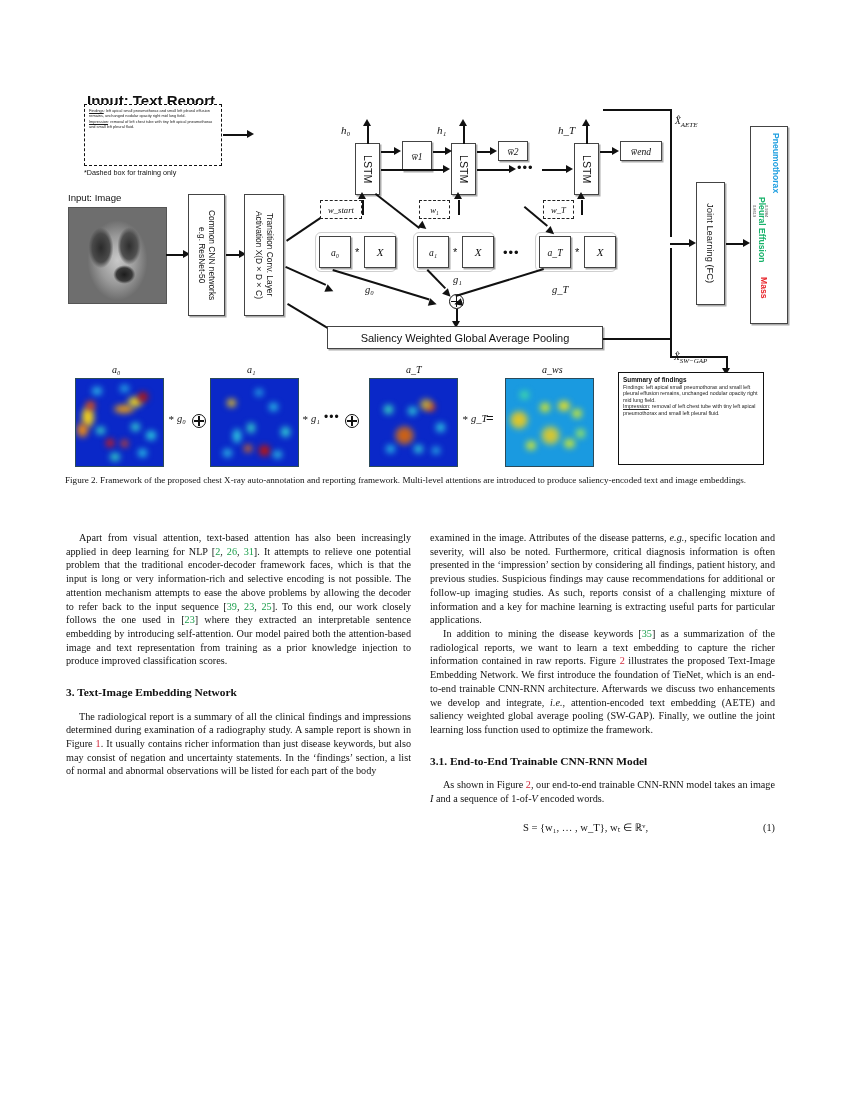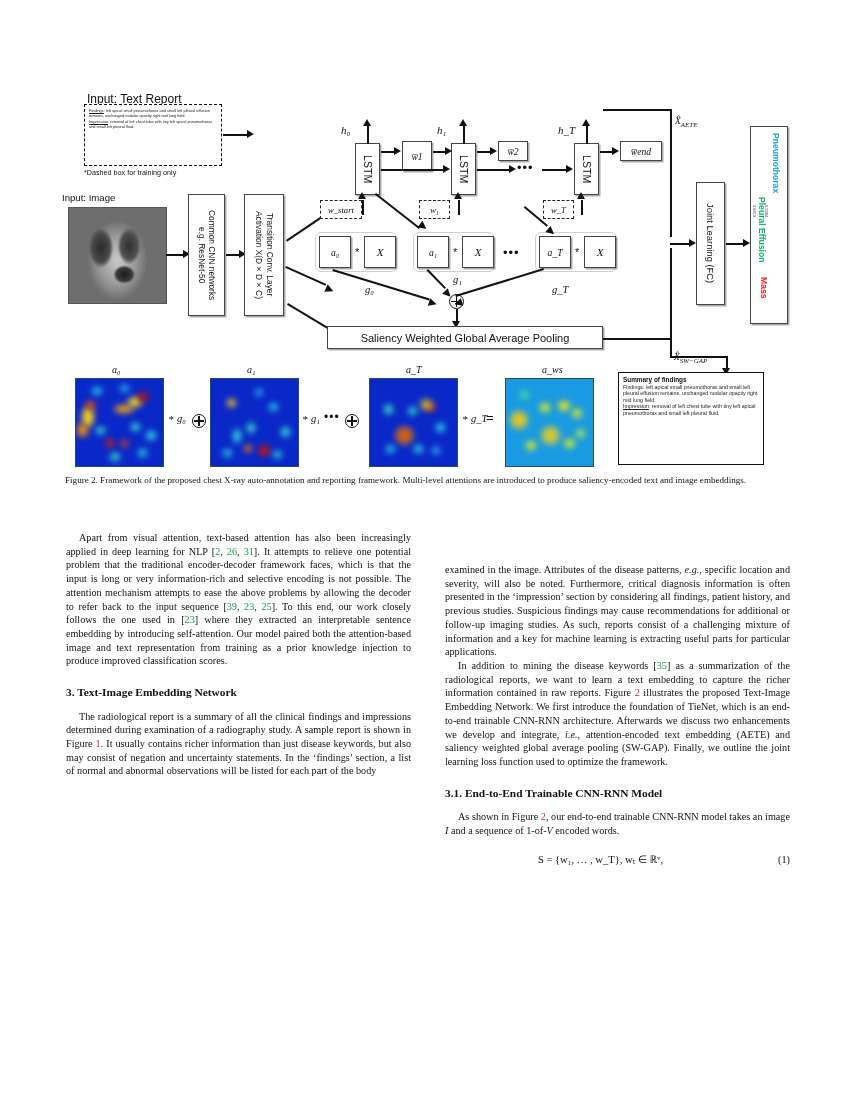--- a/index.html
+++ b/index.html
@@ -56,49 +56,49 @@
   .summ h5{margin:0 0 1px 0;font-family:"Liberation Sans",sans-serif;font-weight:bold;font-size:6.4px;color:#111;}
   .summ p{margin:0;font-family:"Liberation Sans",sans-serif;font-size:5.3px;line-height:1.22;color:#222;}
 
   .dzbox{position:absolute;border:1.4px solid #444;background:#fff;box-shadow:1.5px 1.5px 0 rgba(90,90,90,.5);box-sizing:border-box;}
   .dz{position:absolute;writing-mode:vertical-rl;text-orientation:mixed;font-family:"Liberation Sans",sans-serif;font-weight:bold;white-space:nowrap;}
   .dzn{position:absolute;writing-mode:vertical-rl;text-orientation:mixed;font-family:"Liberation Sans",sans-serif;white-space:nowrap;color:#444;font-size:4px;}
 
   
   #caption{position:absolute;left:65px;top:474px;width:720px;font-size:9.1px;line-height:1.42;text-align:justify;}
   .col{position:absolute;top:531px;width:345px;font-size:10.2px;line-height:1.345;text-align:justify;}
-  #colL{left:66px;} #colR{left:445px;margin-top:32px;}
+  #colL{left:66px;} #colR{left:430px;}
   .col p{margin:0;text-indent:13px;}
   .col p.noind{text-indent:0;}
   .col h3{margin:17px 0 9px 0;font-size:11.4px;font-weight:bold;text-indent:0;}
   .cit{color:#1a9e4b;}
   .citr{color:#d0263a;}
   .eq{margin:15px 0 0 0;text-indent:0;display:flex;align-items:baseline;}
   .eq .body{flex:1;text-align:center;font-size:10.6px;}
   .eq .num{width:34px;text-align:right;font-size:10.2px;}
   sub{font-size:.68em;}
 </style>
 </head>
 <body>
 
 <div id="figure">
 
-  <div class="lbl" style="left:25px;top:4px;font-size:12px;">Input: Text Report</div>
+  <div class="lbl" style="left:25px;top:4px;font-size:15px;font-weight:bold;">Input: Text Report</div>
 
   <div class="rptbox" style="left:22px;top:16px;width:138px;height:62px;border:1.5px dashed #111;padding:4px 4px;">
     <p style="font-size:3.9px;"><span class="u">Findings</span><span>: left apical small pneumothorax and small left pleural effusion remains, unchanged nodular opacity right mid lung field.</span></p>
     <p style="font-size:3.9px;margin-top:2px;"><span class="u">Impression</span><span>: removal of left chest tube with tiny left apical pneumothorax and small left pleural fluid.</span></p>
   </div>
   <div class="lbl" style="left:22px;top:80px;font-size:7.2px;">*Dashed box for training only</div>
 
   <div class="line hline" style="left:161px;top:46px;width:25px;"></div>
   <div class="ar ar-r" style="left:185px;top:42px;"></div>
 
 
-  <div class="lbl" style="left:0;top:104px;font-size:9.6px;">Input: Image</div>
+  <div class="lbl" style="left:6px;top:104px;font-size:9.6px;">Input: Image</div>
   <div class="xray" style="left:6px;top:119px;width:97px;height:95px;"></div>
   <div class="line hline" style="left:104px;top:166px;width:18px;"></div>
   <div class="ar ar-r" style="left:121px;top:162px;"></div>
 
   <div class="box sh" style="left:126px;top:106px;width:37px;height:122px;">
     <div class="vert" style="font-size:8.4px;line-height:1.3;text-align:center;">
       <span>Common CNN networks</span><br>
       <span>e.g. ResNet-50</span>
     </div>
   </div>

